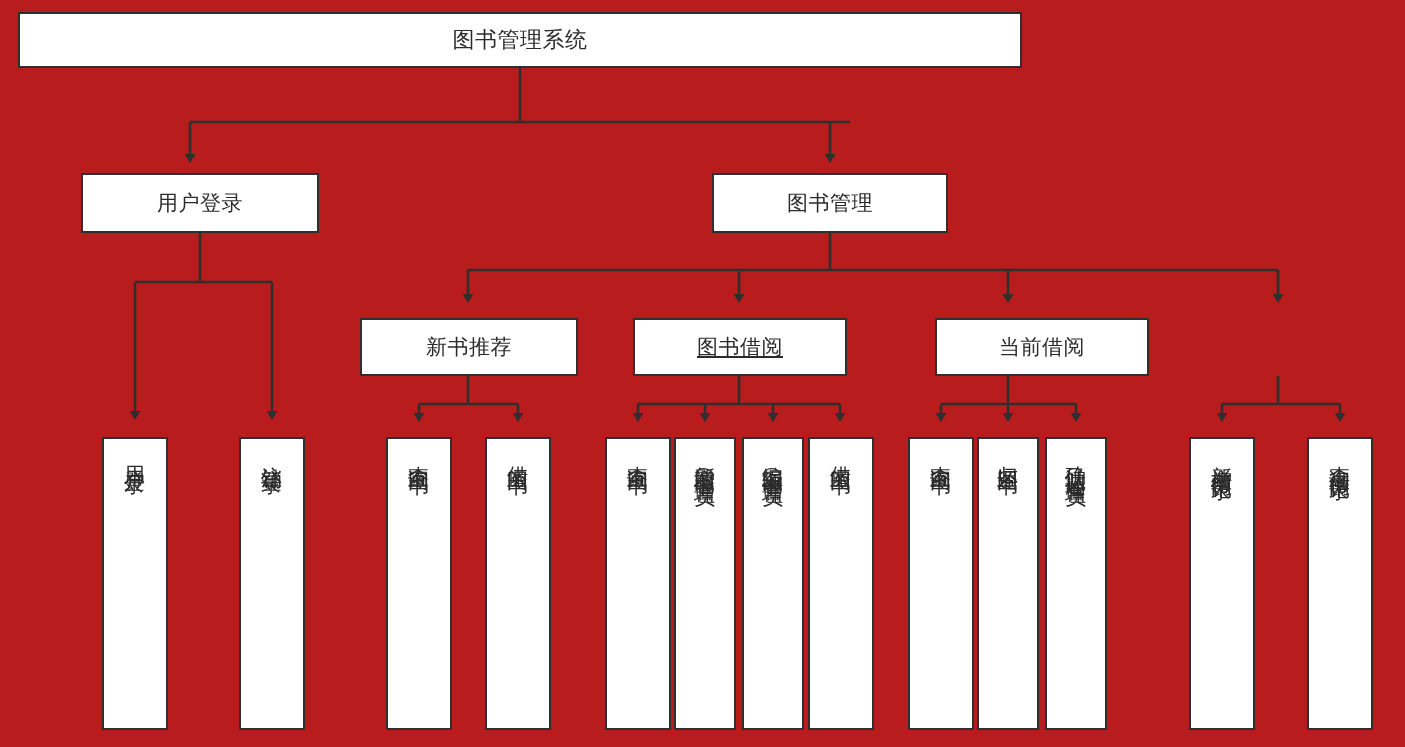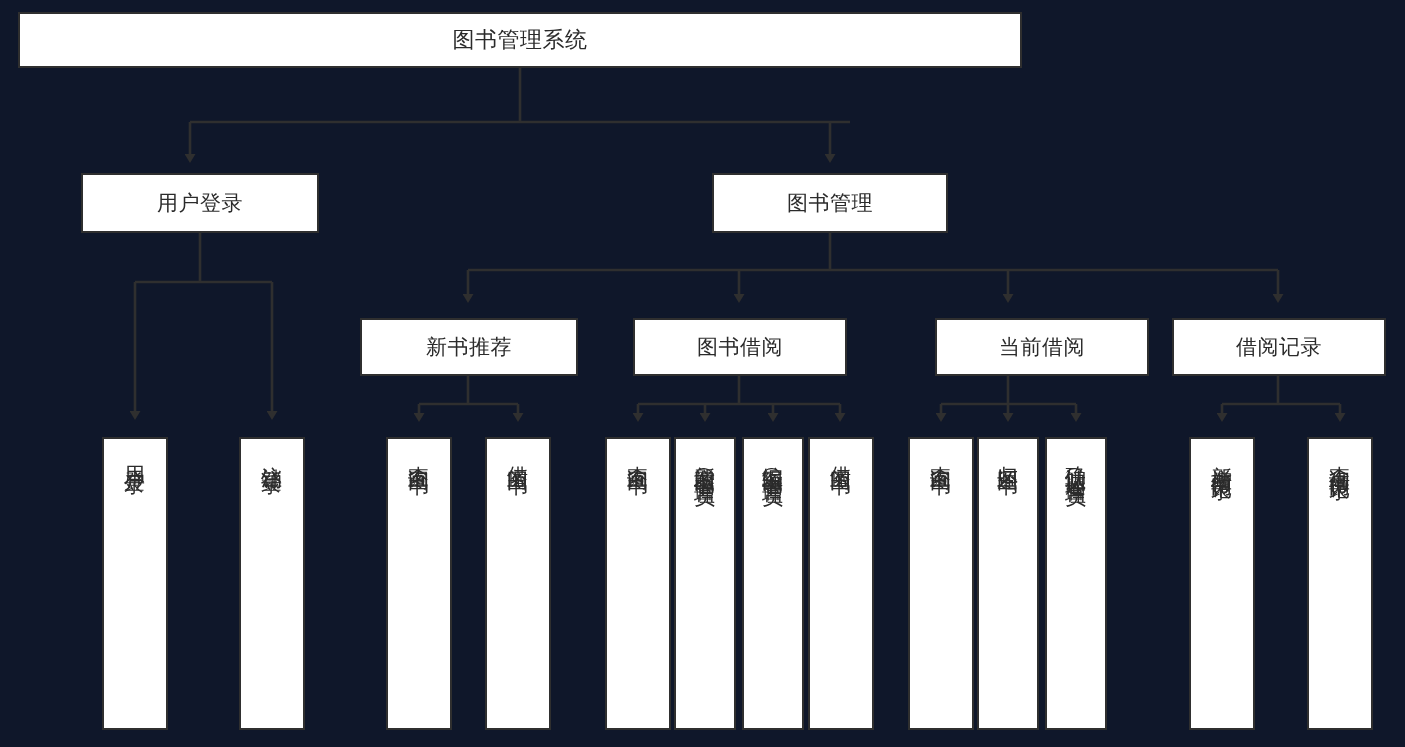--- a/index.html
+++ b/index.html
@@ -7,21 +7,21 @@
     padding: 0;
     background: #ffffff;
   }
   body {
     font-family: "Liberation Sans", "DejaVu Sans", sans-serif;
   }
   #canvas {
     position: relative;
     width: 1405px;
     height: 747px;
-    background: #0f172a;
+    background: #b91c1c;
     overflow: hidden;
   }
   #edges {
     position: absolute;
     left: 0;
     top: 0;
     width: 1405px;
     height: 747px;
     pointer-events: none;
   }
@@ -131,28 +131,25 @@
   <div class="node horiz" style="left:81px; top:173px; width:238px; height:60px;">
     <span class="node-label">用户登录</span>
   </div>
   <div class="node horiz" style="left:360px; top:318px; width:218px; height:58px;">
     <span class="node-label">新书推荐</span>
   </div>
 
   <div class="node horiz" style="left:712px; top:173px; width:236px; height:60px;">
     <span class="node-label">图书管理</span>
   </div>
-  <div class="node horiz" style="left:633px; top:318px; width:214px; height:58px;">
+  <div class="node horiz" style="left:633px; top:318px; width:214px; height:58px;text-decoration:underline;">
     <span class="node-label">图书借阅</span>
   </div>
   <div class="node horiz" style="left:902px; top:318px; width:214px; height:58px;margin-left:33px;">
     <span class="node-label">当前借阅</span>
-  </div>
-  <div class="node horiz" style="left:1172px; top:318px; width:214px; height:58px;">
-    <span class="node-label">借阅记录</span>
   </div>
 
   <div class="node vert" style="left:102px; top:437px; width:66px; height:293px;">
     <span class="node-label">用户登录</span>
   </div>
   <div class="node vert" style="left:239px; top:437px; width:66px; height:293px;">
     <span class="node-label">注销登录</span>
   </div>
 
   <div class="node vert" style="left:386px; top:437px; width:66px; height:293px;">

